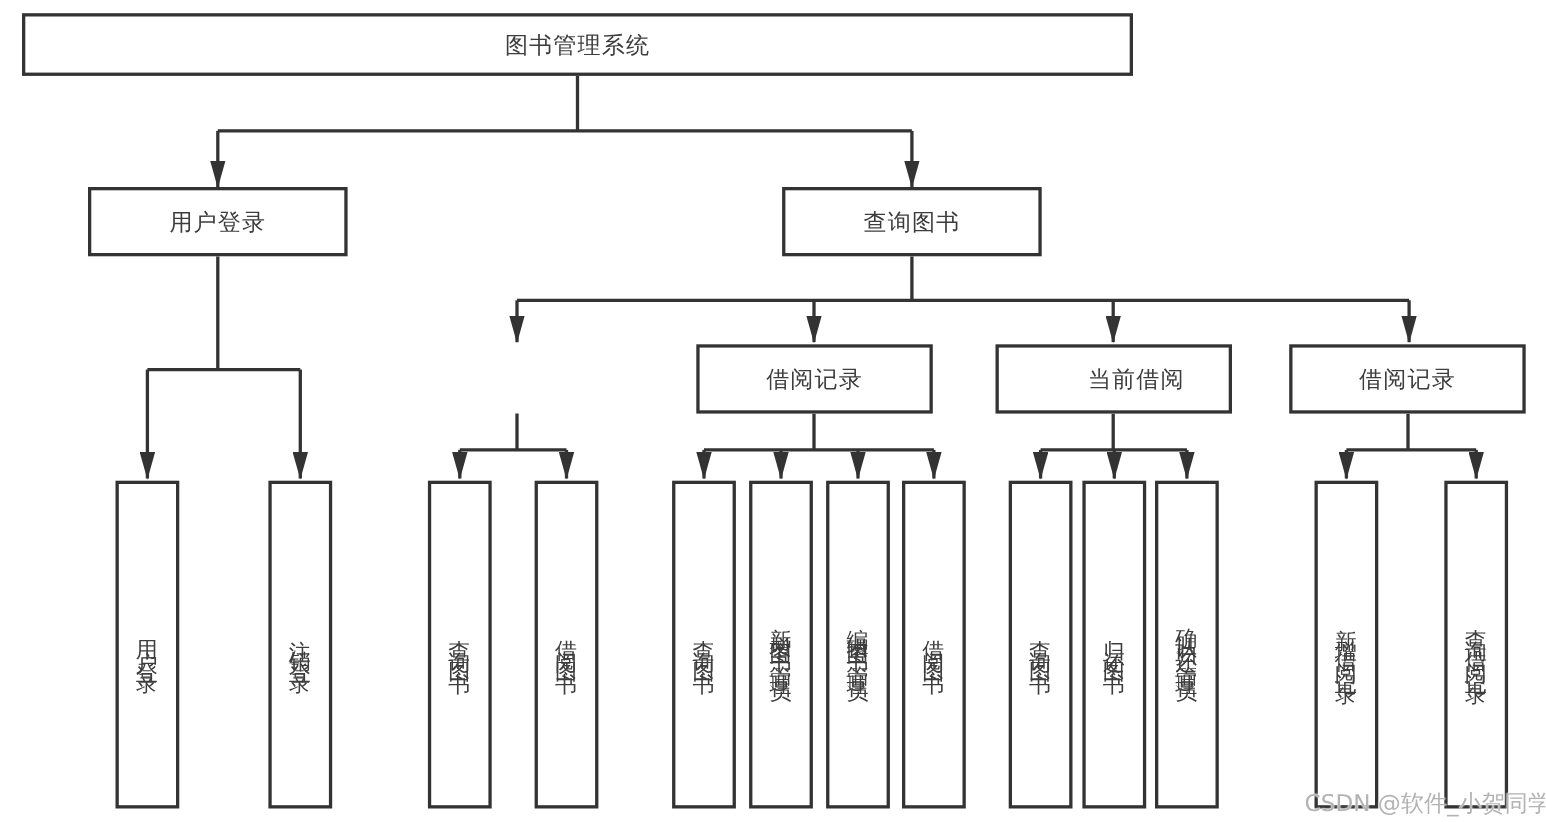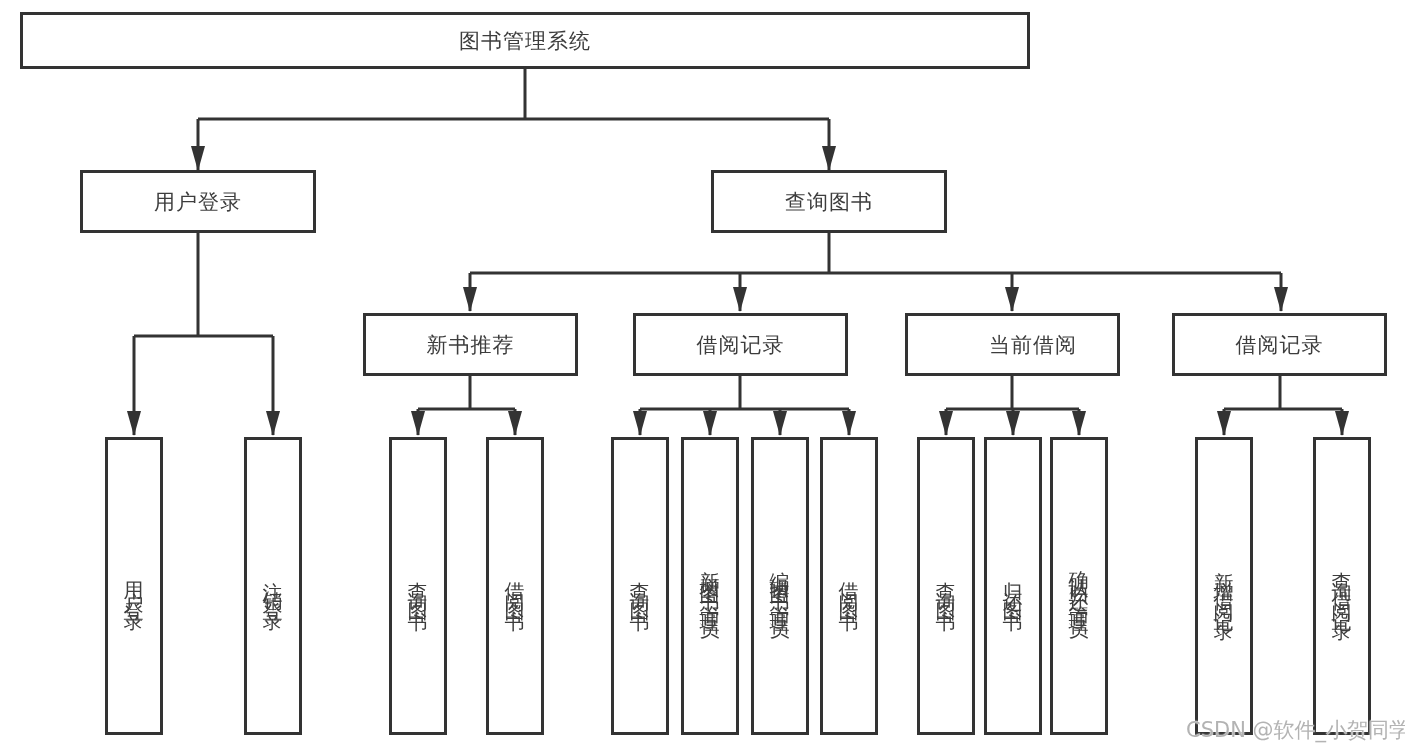--- a/index.html
+++ b/index.html
@@ -109,23 +109,20 @@
     <span>图书管理系统</span>
   </div>
 
   <div class="box hbox" style="left:80px;top:170px;width:236px;height:63px;">
     <span>用户登录</span>
   </div>
   <div class="box hbox" style="left:711px;top:170px;width:236px;height:63px;">
     <span>查询图书</span>
   </div>
 
-  <div class="box hbox" style="left:363px;top:313px;width:215px;height:63px;">
-    <span>新书推荐</span>
-  </div>
   <div class="box hbox" style="left:633px;top:313px;width:215px;height:63px;">
     <span>借阅记录</span>
   </div>
   <div class="box hbox" style="left:905px;top:313px;width:215px;height:63px;padding-left:41px;">
     <span>当前借阅</span>
   </div>
   <div class="box hbox" style="left:1172px;top:313px;width:215px;height:63px;">
     <span>借阅记录</span>
   </div>
 

